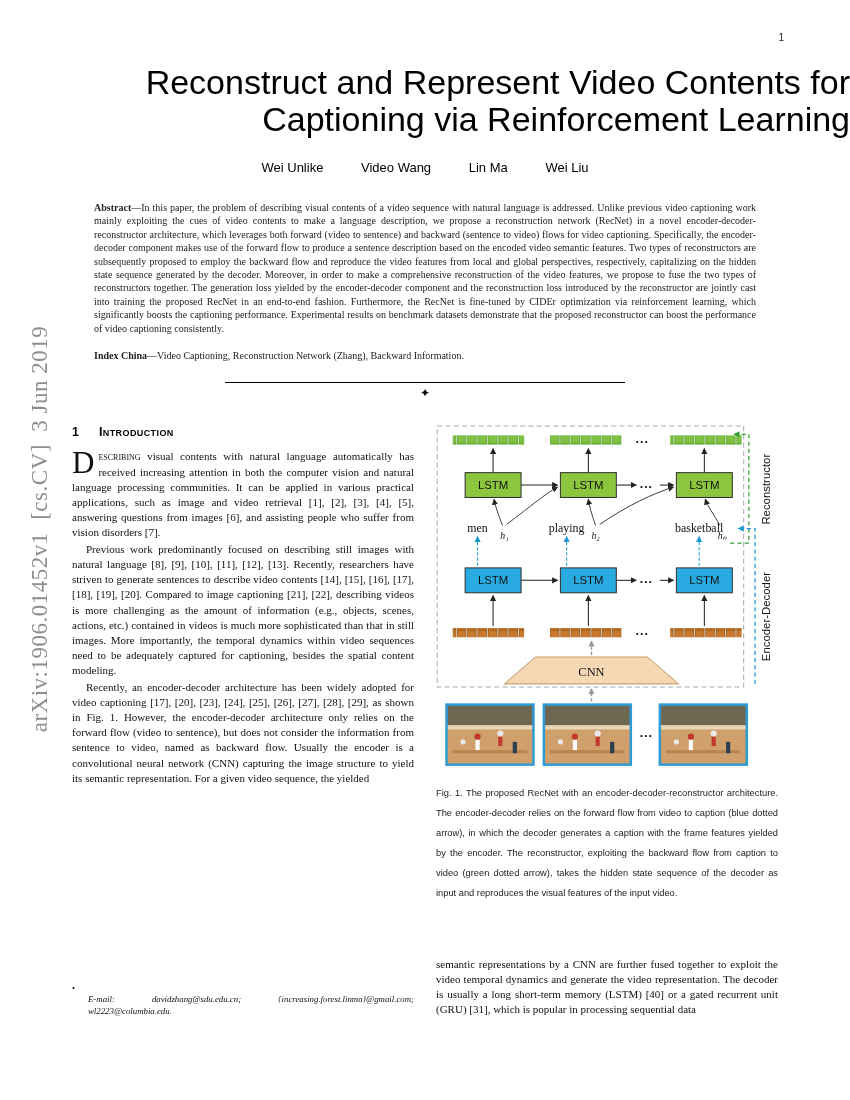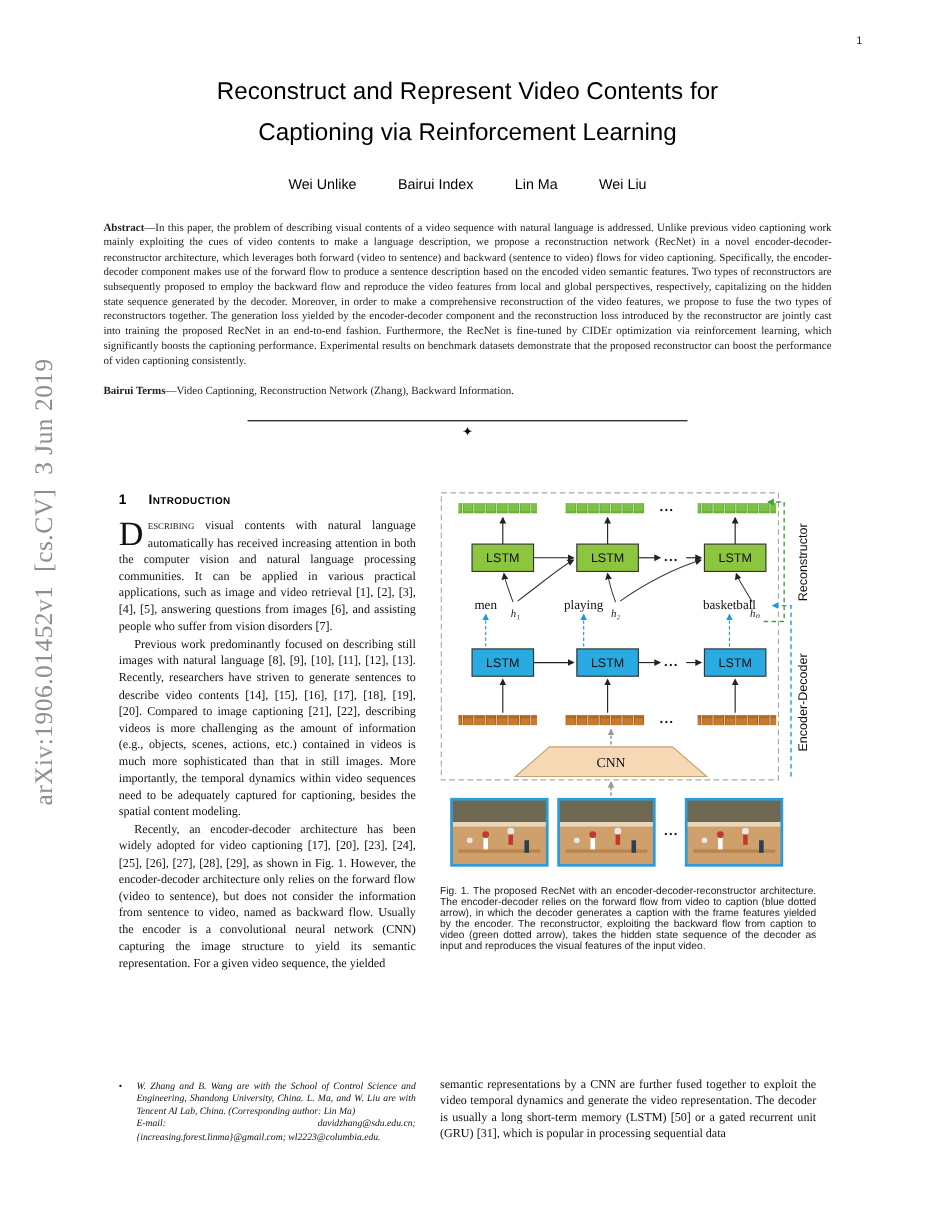--- a/index.html
+++ b/index.html
@@ -12,40 +12,40 @@
     position:absolute; top:32px; right:66px;
     font-family:"Liberation Sans", sans-serif; font-size:10px; color:#222;
   }
   .arxiv-watermark {
     position:absolute; left:-205px; top:516px; width:490px; text-align:center;
     transform:rotate(-90deg);
     font-family:"Liberation Serif", serif; font-size:23px; color:#8e8e8e;
     white-space:nowrap; letter-spacing:0.5px;
   }
   .title {
-    margin-top:64px; text-align:center;
+    margin-top:64px; text-align:right;
     font-family:"Liberation Sans", sans-serif; font-weight:normal;
-    font-size:22px; line-height:37px; color:#000;
+    font-size:34px; line-height:37px; color:#000;
   }
   .authors {
     margin-top:22px; text-align:center;
     font-family:"Liberation Sans", sans-serif; font-size:13px; color:#000;
   }
   .authors span { margin:0 17px; }
   .abstract-block {
     margin:26px 94px 0 94px; text-align:justify;
     font-family:Liberation Serif, serif; font-size:10px; line-height:13.4px; color:#222;
   }
   .abstract-block .lbl { font-weight:bold; }
   .index-terms { margin-top:14px; }
   .separator { margin-top:20px; text-align:center; }
   .separator .rule { width:400px; margin:0 auto; border-top:1px solid #000; height:0; }
   .separator .diamond { display:inline-block; margin-top:2px; font-size:12px; color:#000; }
   .columns {
-    display:flex; gap:22px; padding:0 108px; margin-top:46px; height:592px;
+    display:flex; gap:22px; padding:0 72px; margin-top:24px; height:592px;
   }
   .col { width:342px; display:flex; flex-direction:column; }
   .sec-heading {
     font-family:"Liberation Sans", sans-serif; font-weight:bold; font-size:12.5px;
     margin-bottom:10px; color:#000;
   }
   .sec-heading .sec-num { margin-right:20px; }
   .sec-heading .sec-title { font-variant:small-caps; letter-spacing:0.4px; }
   .body-para {
     font-size:11px; line-height:15.2px; text-align:justify; color:#111;
@@ -56,21 +56,21 @@
   }
   .smallcaps { font-variant:small-caps; }
   .footnote {
     margin-top:auto; display:flex;
     font-size:8.8px; line-height:11.6px; font-style:italic; color:#111;
     text-align:justify;
   }
   .footnote .bullet { width:16px; flex:none; font-style:normal; }
   .fig-caption {
     margin-top:8px; font-family:"Liberation Sans", sans-serif;
-    font-size:9.3px; line-height:10px; text-align:justify; color:#222;
+    font-size:9.3px; line-height:20px; text-align:justify; color:#222;
   }
   .fig-caption .lbl { }
   .col-right .cont-para { margin-top:auto; }
   .fig-svg { display:block; }
   .fig-text { font-family:"Liberation Sans", sans-serif; font-size:11px; fill:#111; }
   .fig-word { font-family:"Liberation Serif", serif; font-size:11.5px; fill:#111; }
   .fig-h { font-family:"Liberation Serif", serif; font-style:italic; font-size:9.5px; fill:#111; }
   .fig-dots { font-family:"Liberation Serif", serif; font-weight:bold; font-size:13px; fill:#111; letter-spacing:1px; }
   .fig-side { font-family:"Liberation Sans", sans-serif; font-size:11px; fill:#111; }
   .fig-cnn { font-family:"Liberation Serif", serif; font-size:12px; fill:#111; }
@@ -84,31 +84,31 @@
 
   <div class="arxiv-watermark">arXiv:1906.01452v1&nbsp; [cs.CV]&nbsp; 3 Jun 2019</div>
 
   <div class="title">
     <span>Reconstruct and Represent Video Contents for</span><br>
     <span>Captioning via Reinforcement Learning</span>
   </div>
 
   <div class="authors">
     <span>Wei Unlike</span>
-    <span>Bairui Index</span>
+    <span>Video Wang</span>
     <span>Lin Ma</span>
     <span>Wei Liu</span>
   </div>
 
   <div class="abstract-block">
     <span class="lbl">Abstract</span><span>—In this paper, the problem of describing visual contents of a video sequence with natural language is addressed. Unlike previous video captioning work mainly exploiting the cues of video contents to make a language description, we propose a reconstruction network (RecNet) in a novel encoder-decoder-reconstructor architecture, which leverages both forward (video to sentence) and backward (sentence to video) flows for video captioning. Specifically, the encoder-decoder component makes use of the forward flow to produce a sentence description based on the encoded video semantic features. Two types of reconstructors are subsequently proposed to employ the backward flow and reproduce the video features from local and global perspectives, respectively, capitalizing on the hidden state sequence generated by the decoder. Moreover, in order to make a comprehensive reconstruction of the video features, we propose to fuse the two types of reconstructors together. The generation loss yielded by the encoder-decoder component and the reconstruction loss introduced by the reconstructor are jointly cast into training the proposed RecNet in an end-to-end fashion. Furthermore, the RecNet is fine-tuned by CIDEr optimization via reinforcement learning, which significantly boosts the captioning performance. Experimental results on benchmark datasets demonstrate that the proposed reconstructor can boost the performance of video captioning consistently.</span>
   </div>
 
   <div class="abstract-block index-terms">
-    <span class="lbl">Bairui Terms</span><span>—Video Captioning, Reconstruction Network (Zhang), Backward Information.</span>
+    <span class="lbl">Index China</span><span>—Video Captioning, Reconstruction Network (Zhang), Backward Information.</span>
   </div>
 
   <div class="separator">
     <div class="rule"></div>
     <span class="diamond">✦</span>
   </div>
 
   <div class="columns">
 
     <div class="col">
@@ -117,21 +117,21 @@
       </div>
       <p class="body-para">
         <span class="dropcap">D</span><span class="smallcaps">escribing</span><span> visual contents with natural language automatically has received increasing attention in both the computer vision and natural language processing communities. It can be applied in various practical applications, such as image and video retrieval [1], [2], [3], [4], [5], answering questions from images [6], and assisting people who suffer from vision disorders [7].</span>
       </p>
       <p class="body-para">Previous work predominantly focused on describing still images with natural language [8], [9], [10], [11], [12], [13]. Recently, researchers have striven to generate sentences to describe video contents [14], [15], [16], [17], [18], [19], [20]. Compared to image captioning [21], [22], describing videos is more challenging as the amount of information (e.g., objects, scenes, actions, etc.) contained in videos is much more sophisticated than that in still images. More importantly, the temporal dynamics within video sequences need to be adequately captured for captioning, besides the spatial content modeling.</p>
       <p class="body-para">Recently, an encoder-decoder architecture has been widely adopted for video captioning [17], [20], [23], [24], [25], [26], [27], [28], [29], as shown in Fig. 1. However, the encoder-decoder architecture only relies on the forward flow (video to sentence), but does not consider the information from sentence to video, named as backward flow. Usually the encoder is a convolutional neural network (CNN) capturing the image structure to yield its semantic representation. For a given video sequence, the yielded</p>
 
       <div class="footnote">
         <span class="bullet">•</span>
         <span>
-          <span>W. Zhang and B. Wang are with the School of Control Science and Engineering, Shandong University, China. L. Ma, and W. Liu are with Tencent AI Lab, China. (Corresponding author: Lin Ma)</span><br>
+          <br>
           <span>E-mail: davidzhang@sdu.edu.cn; {increasing.forest.linma}@gmail.com; wl2223@columbia.edu.</span>
         </span>
       </div>
     </div>
 
     <div class="col col-right">
 
       <svg class="fig-svg" width="342" height="350" viewBox="0 0 330 338">
         <defs>
           <marker id="mB" markerWidth="8" markerHeight="8" refX="5" refY="3" orient="auto" markerUnits="userSpaceOnUse">
@@ -242,17 +242,17 @@
         <path d="M 308,250 L 308,100 L 292,100" fill="none" stroke="#1c9ad6" stroke-width="1.2" stroke-dasharray="4 3" marker-end="url(#mBl)"></path>
 
         <text class="fig-side" x="322" y="62" text-anchor="middle" transform="rotate(-90 322 62)">Reconstructor</text>
         <text class="fig-side" x="322" y="185" text-anchor="middle" transform="rotate(-90 322 185)">Encoder-Decoder</text>
       </svg>
 
       <div class="fig-caption">
         <span class="lbl">Fig. 1.</span><span> The proposed RecNet with an encoder-decoder-reconstructor architecture. The encoder-decoder relies on the forward flow from video to caption (blue dotted arrow), in which the decoder generates a caption with the frame features yielded by the encoder. The reconstructor, exploiting the backward flow from caption to video (green dotted arrow), takes the hidden state sequence of the decoder as input and reproduces the visual features of the input video.</span>
       </div>
 
-      <p class="body-para cont-para">semantic representations by a CNN are further fused together to exploit the video temporal dynamics and generate the video representation. The decoder is usually a long short-term memory (LSTM) [50] or a gated recurrent unit (GRU) [31], which is popular in processing sequential data</p>
+      <p class="body-para cont-para">semantic representations by a CNN are further fused together to exploit the video temporal dynamics and generate the video representation. The decoder is usually a long short-term memory (LSTM) [40] or a gated recurrent unit (GRU) [31], which is popular in processing sequential data</p>
     </div>
 
   </div>
 </div>
 
 </body></html>

